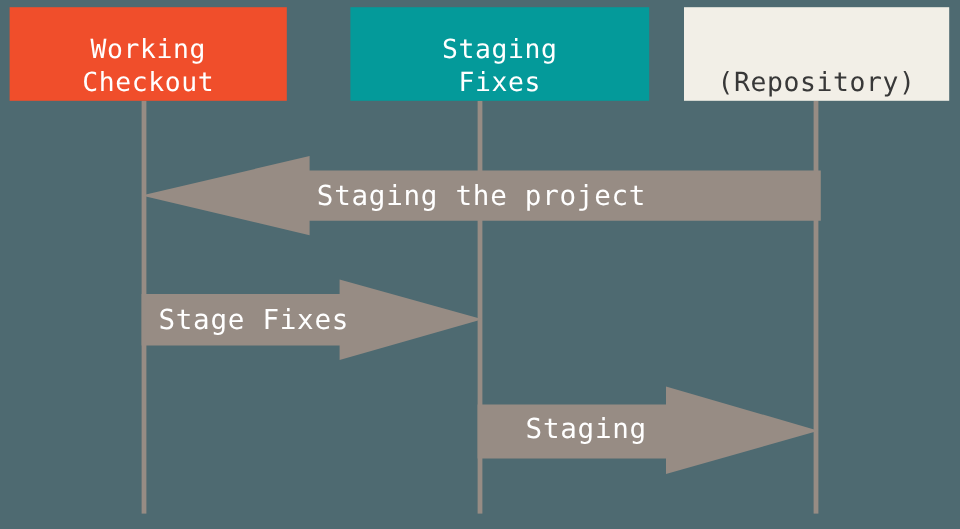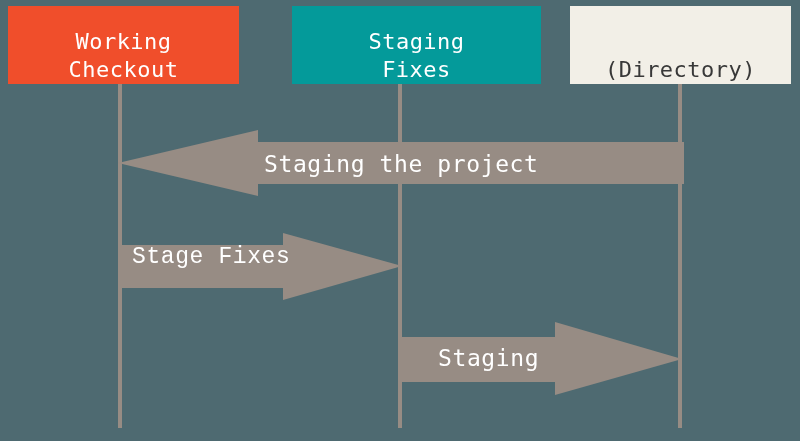--- a/index.html
+++ b/index.html
@@ -79,21 +79,21 @@
     font-size: 23px;
     letter-spacing: 0.6px;
     white-space: pre;
     font-family: "DejaVu Sans Mono", "Liberation Mono", monospace;
   }
 
   #checkout-arrow { left: 118px; top: 130px; }
   #checkout-label { left: 264px; top: 151px; }
 
   #stage-arrow   { left: 118px; top: 233px; }
-  #stage-label   { left: 132px; top: 244px; font-family: Liberation Mono, monospace; }
+  #stage-label   { left: 132px; top: 254px; }
 
   #commit-arrow  { left: 398px; top: 322px; }
   #commit-label  { left: 438px; top: 345px; }
 </style>
 </head>
 <body>
 
 <div id="diagram">
 
   <div class="lifeline wd"></div>
@@ -104,21 +104,21 @@
     <span class="ln">Working</span>
     <span class="ln">Checkout</span>
   </div>
 
   <div class="node-box staging">
     <span class="ln">Staging</span>
     <span class="ln">Fixes</span>
   </div>
 
   <div class="node-box repo">
-    <span class="ln">(Directory)</span>
+    <span class="ln">(Repository)</span>
   </div>
 
   <svg id="checkout-arrow" class="arrow-svg" width="566" height="66" viewBox="0 0 566 66">
     <polygon class="arrow-shape" points="0,33 140,0 140,12 566,12 566,54 140,54 140,66"></polygon>
   </svg>
   <span id="checkout-label" class="arrow-label">Staging the project</span>
 
   <svg id="stage-arrow" class="arrow-svg" width="284" height="67" viewBox="0 0 284 67">
     <polygon class="arrow-shape" points="0,12 165,12 165,0 284,33 165,67 165,55 0,55"></polygon>
   </svg>

